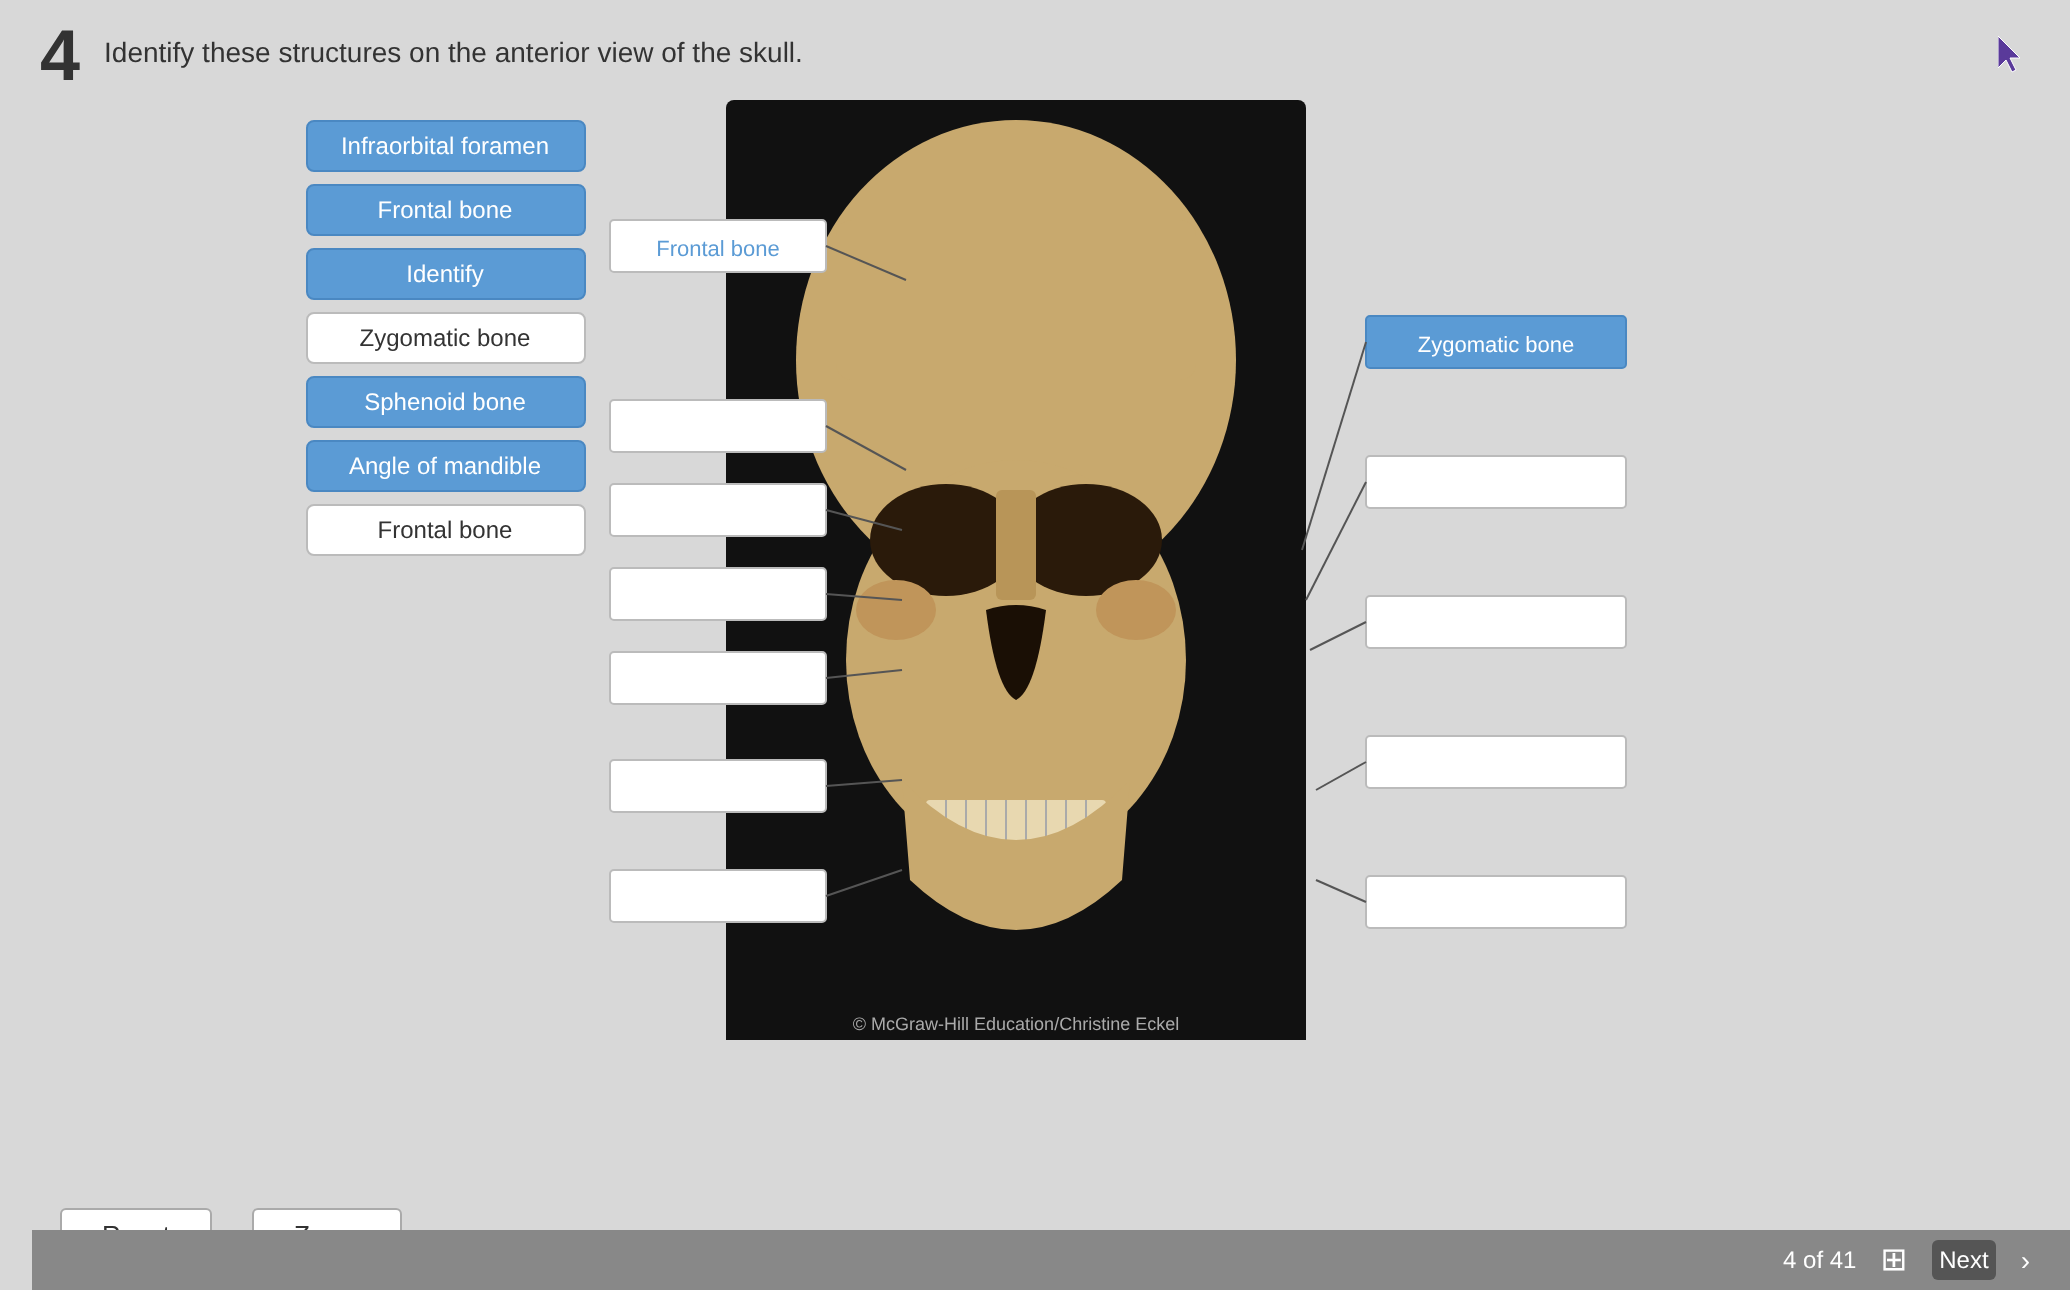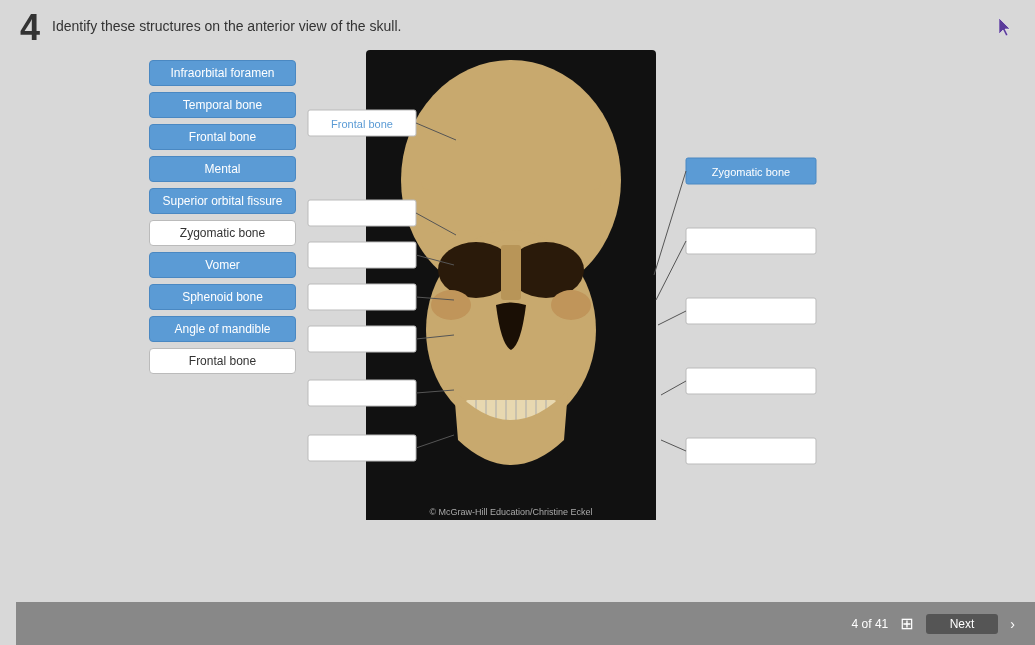--- a/index.html
+++ b/index.html
@@ -121,34 +121,34 @@
       font-size: 13px;
       color: #333;
     }
 
     
     .nav-bar {
       position: absolute;
       bottom: 0;
       left: 16px;
       right: 0;
-      height: 43px;
+      height: 30px;
       background: #888;
       display: flex;
       align-items: center;
       justify-content: flex-end;
       padding: 0 20px;
       gap: 12px;
     }
 
     .nav-btn {
       background: #555;
       color: white;
       border: none;
-      padding: 3px 24px;
+      padding: 3px 4px;
       border-radius: 3px;
       cursor: pointer;
       font-size: 12px;
     }
 
     .page-info {
       color: white;
       font-size: 12px;
     }
 
@@ -173,26 +173,23 @@
 
   <div class="question-header">
     <div class="question-number">4</div>
     <div class="question-text">Identify these structures on the anterior view of the skull.</div>
   </div>
 
   <div class="content-area">
 
     <div class="labels-column">
       <button class="label-btn filled">Infraorbital foramen</button>
-      <button class="label-btn filled">Temporal bone</button>
       <button class="label-btn filled">Frontal bone</button>
-      <button class="label-btn filled">Mental</button>
-      <button class="label-btn filled">Superior orbital fissure</button>
+      <button class="label-btn filled">Identify</button>
       <button class="label-btn empty">Zygomatic bone</button>
-      <button class="label-btn filled">Vomer</button>
       <button class="label-btn filled">Sphenoid bone</button>
       <button class="label-btn filled">Angle of mandible</button>
       <button class="label-btn empty">Frontal bone</button>
     </div>
 
     <div class="diagram-area">
 
       <svg class="lines-svg" viewBox="0 0 580 490">
 
         <rect x="60" y="0" width="290" height="468" rx="4" fill="#111"></rect>

